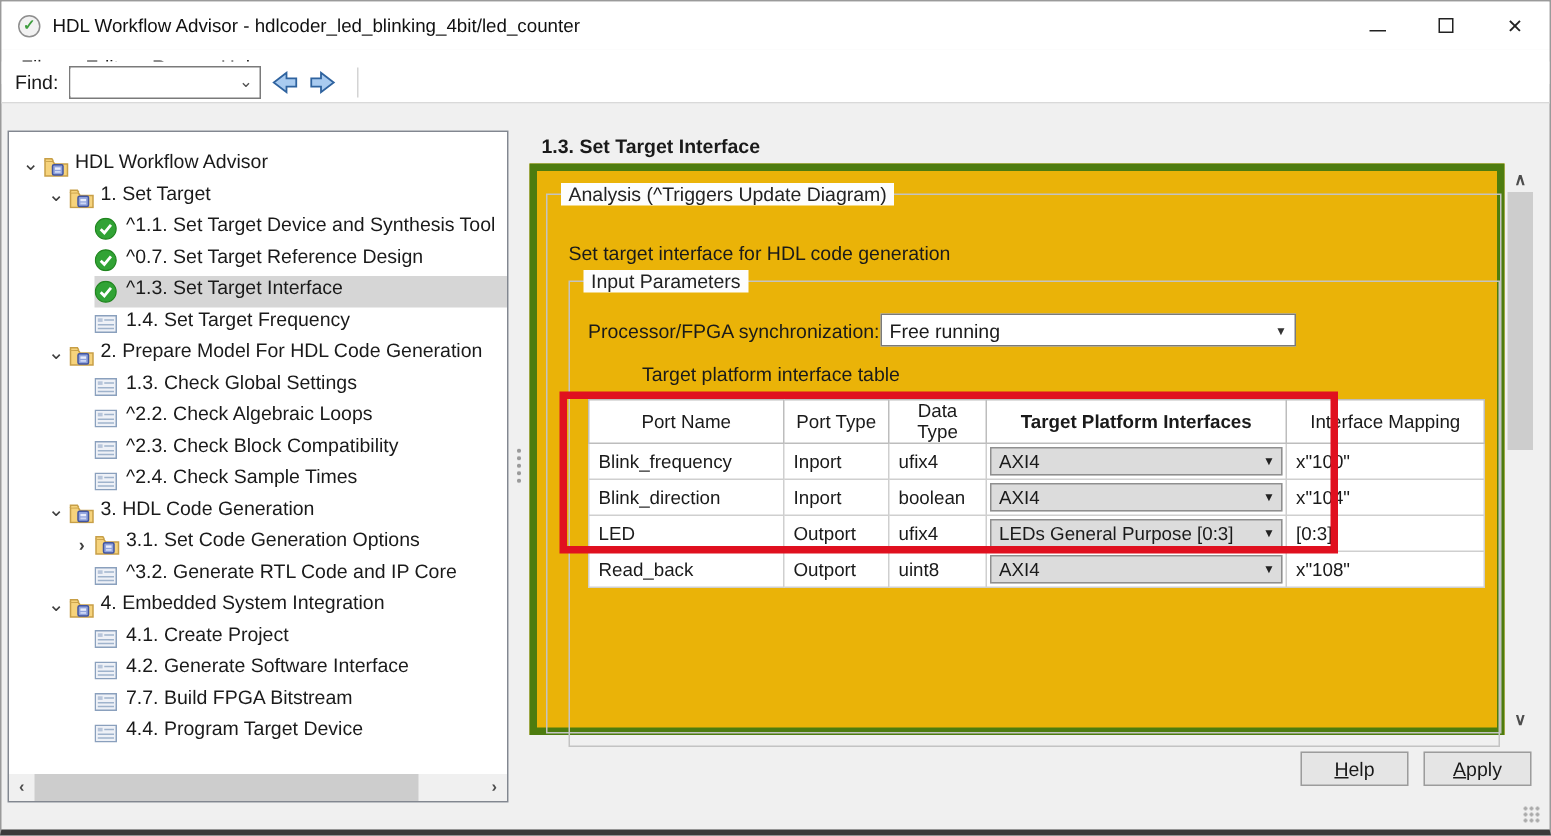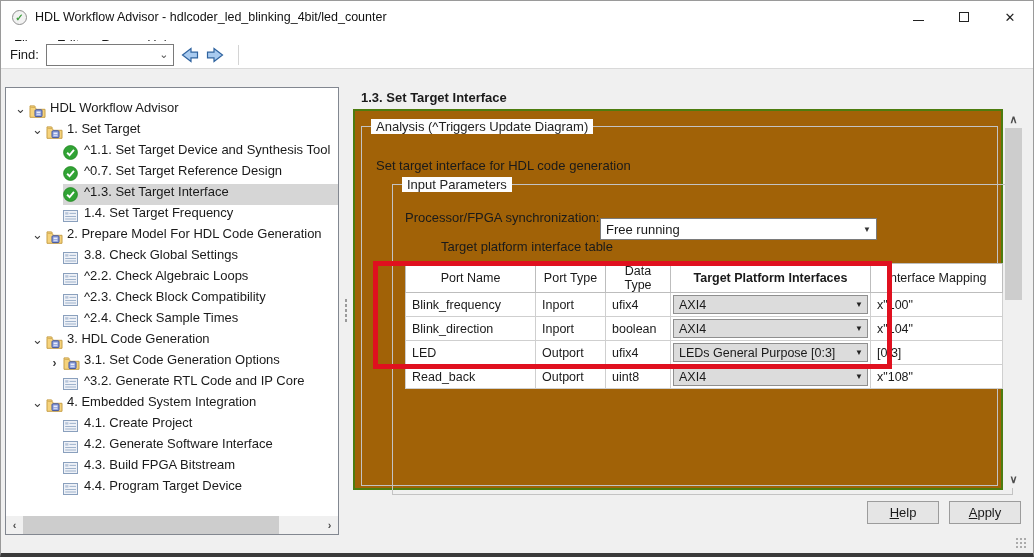--- a/index.html
+++ b/index.html
@@ -50,28 +50,28 @@
   .hscroll .thumb { position:absolute; left:0; top:0; height:100%; width:256px; background:#cdcdcd; }
   .vscroll { position:absolute; left:1004px; top:110px; width:17px; height:377px; background:#f0f0f0; display:flex; flex-direction:column; }
   .vscroll .track { flex:1; position:relative; }
   .vscroll .thumb { position:absolute; left:0; top:0; width:100%; height:172px; background:#cdcdcd; }
   .vscroll .scroll-btn { width:100%; height:17px; }
   
   .splitter { position:absolute; left:338px; top:86px; width:14px; height:448px; display:flex; align-items:center; justify-content:center; }
   .grip { width:4px; height:26px; background-image:radial-gradient(#9a9a9a 1.2px, transparent 1.3px); background-size:4px 5px; }
   
   .panel-heading { position:absolute; left:360px; top:89px; font-weight:bold; font-size:13px; }
-  .content { position:absolute; left:352px; top:108px; width:650px; height:381px; background:#a16207; border:2px solid #4d7c0f; }
+  .content { position:absolute; left:352px; top:108px; width:650px; height:381px; background:#eab308; border:5px solid #4d7c0f; }
   .groupbox { position:absolute; border:1px solid #c3c3c3; }
   .gb-label { position:absolute; top:-8px; left:9px; background:#fdfdfd; padding:0 5px; font-size:13px; color:#222; white-space:nowrap; }
   .gb-analysis { left:6px; top:15px; width:637px; height:360px; }
   .desc-text { position:absolute; left:14px; top:31px; font-size:13px; }
-  .gb-input { left:30px; top:57px; width:621px; height:311px; }
+  .gb-input { left:14px; top:57px; width:621px; height:311px; }
   .sync-label { position:absolute; left:12px; top:25px; font-size:13px; }
-  .dropdown { position:absolute; left:207px; top:21px; width:277px; height:22px; background:#fff; border:1px solid #7a7a7a; display:flex; align-items:center; font-size:13px;margin-top:12px; }
+  .dropdown { position:absolute; left:207px; top:21px; width:277px; height:22px; background:#fff; border:1px solid #7a7a7a; display:flex; align-items:center; font-size:13px; }
   .dropdown .dd-text { flex:1; padding-left:5px; }
   .dropdown .dd-arrow { width:18px; text-align:center; font-size:8px; color:#333; }
   .table-label { position:absolute; left:12px; top:54px; font-size:13px;margin-left:36px; }
   .ptable { position:absolute; left:12px; top:78px; border-collapse:collapse; background:#fff; font-size:12.5px; }
   .ptable th { font-weight:normal; height:22px; text-align:center; border:1px solid #bdbdbd; padding:0 4px; }
   .ptable th.bold { font-weight:bold; }
   .ptable td { height:24px; border:1px solid #cfcfcf; padding:0; }
   .ptable { border:1px solid #9d9d9d; }
   .cell-text { padding:0 6px; }
   .cell-dd { margin:2px; height:19px; background:#dcdcdc; border:1px solid #8f8f8f; display:flex; align-items:center; font-size:12.5px; }
@@ -239,21 +239,21 @@
         <span class="hl">
             <span class="ticon">
   <svg width="15" height="12" viewBox="0 0 15 12">
     <rect x="0.5" y="0.5" width="14" height="11" fill="#eef1f7" stroke="#8aa0bd"></rect>
     <rect x="2.2" y="2.2" width="3.2" height="2.4" fill="#b7c5da"></rect>
     <line x1="6.5" y1="3.4" x2="13" y2="3.4" stroke="#9fb3cc"></line>
     <line x1="2.2" y1="6.5" x2="13" y2="6.5" stroke="#9fb3cc"></line>
     <line x1="2.2" y1="9" x2="13" y2="9" stroke="#9fb3cc"></line>
   </svg>
 </span>
-        <span class="tlabel">3.8. Check Global Settings</span>
+        <span class="tlabel">1.3. Check Global Settings</span>
           </span>
       </div>
       <div class="tree-item lvl2">
         <span class="chev"></span>
         <span class="hl">
             <span class="ticon">
   <svg width="15" height="12" viewBox="0 0 15 12">
     <rect x="0.5" y="0.5" width="14" height="11" fill="#eef1f7" stroke="#8aa0bd"></rect>
     <rect x="2.2" y="2.2" width="3.2" height="2.4" fill="#b7c5da"></rect>
     <line x1="6.5" y1="3.4" x2="13" y2="3.4" stroke="#9fb3cc"></line>
@@ -389,21 +389,21 @@
         <span class="hl">
             <span class="ticon">
   <svg width="15" height="12" viewBox="0 0 15 12">
     <rect x="0.5" y="0.5" width="14" height="11" fill="#eef1f7" stroke="#8aa0bd"></rect>
     <rect x="2.2" y="2.2" width="3.2" height="2.4" fill="#b7c5da"></rect>
     <line x1="6.5" y1="3.4" x2="13" y2="3.4" stroke="#9fb3cc"></line>
     <line x1="2.2" y1="6.5" x2="13" y2="6.5" stroke="#9fb3cc"></line>
     <line x1="2.2" y1="9" x2="13" y2="9" stroke="#9fb3cc"></line>
   </svg>
 </span>
-        <span class="tlabel">4.3. Build FPGA Bitstream</span>
+        <span class="tlabel">7.7. Build FPGA Bitstream</span>
           </span>
       </div>
       <div class="tree-item lvl2">
         <span class="chev"></span>
         <span class="hl">
             <span class="ticon">
   <svg width="15" height="12" viewBox="0 0 15 12">
     <rect x="0.5" y="0.5" width="14" height="11" fill="#eef1f7" stroke="#8aa0bd"></rect>
     <rect x="2.2" y="2.2" width="3.2" height="2.4" fill="#b7c5da"></rect>
     <line x1="6.5" y1="3.4" x2="13" y2="3.4" stroke="#9fb3cc"></line>

